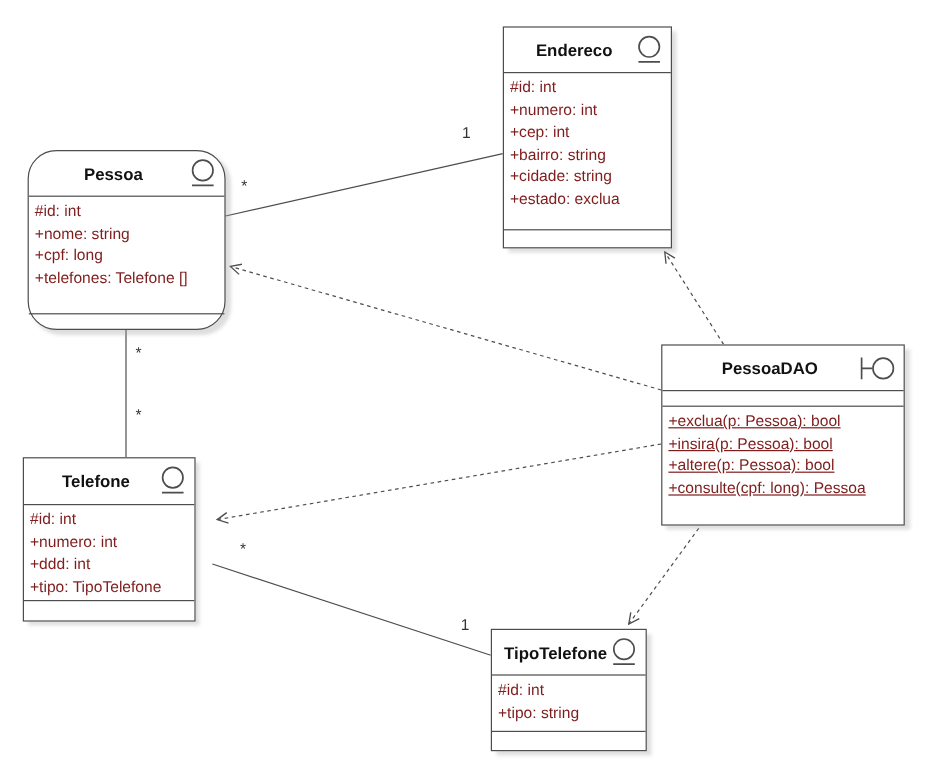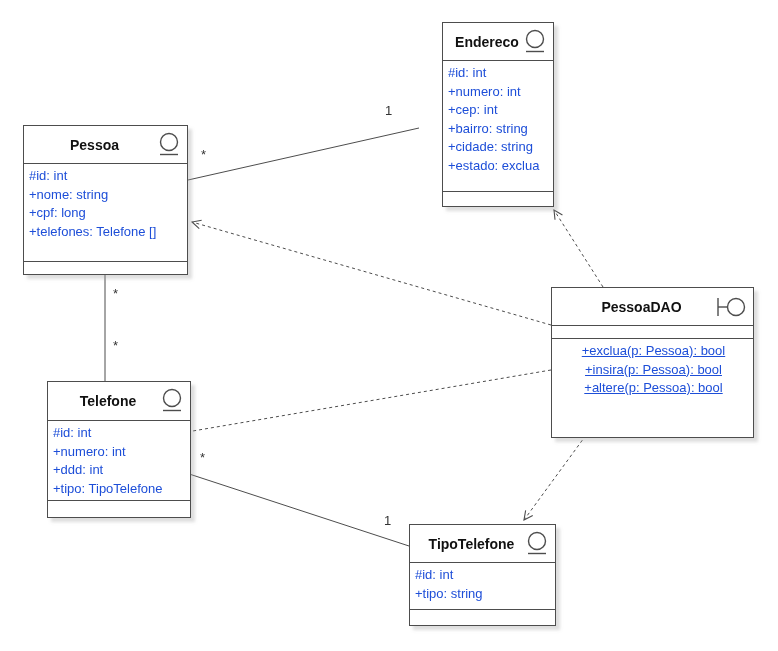--- a/index.html
+++ b/index.html
@@ -13,24 +13,24 @@
     box-shadow:4px 4px 3px rgba(160,160,160,0.35); box-sizing:border-box;
   }
   .title {
     position:relative; box-sizing:border-box; border-bottom:1px solid #4d4d4d;
     display:flex; align-items:center; justify-content:center;
     font-weight:bold; font-size:14px; color:#111; padding-right:26px; padding-left:4px;
   }
   .title .icon { position:absolute; right:5px; top:50%; transform:translateY(-50%); line-height:0; }
   .compart {
     box-sizing:border-box; border-bottom:1px solid #4d4d4d;
-    padding:3px 3px 0 5px; font-size:13px; color:#1d4ed8; line-height:18.5px;
+    padding:3px 3px 0 5px; font-size:13px; color:#7f1d1d; line-height:18.5px;
     overflow:hidden; white-space:nowrap;
   }
-  .compart.last { border-bottom:none;text-align:center; }
+  .compart.last { border-bottom:none; }
   .row { white-space:nowrap; }
   .row.underline { text-decoration:underline; }
   .mult {
     position:absolute; font-size:13px; color:#333; line-height:13px;
   }
 </style>
 </head>
 <body>
 
 <div class="canvas">
@@ -50,42 +50,42 @@
 
     <line x1="551" y1="325" x2="192" y2="222" stroke="#4d4d4d" stroke-width="1" stroke-dasharray="3,3" marker-end="url(#openArrow)"></line>
 
     <line x1="603" y1="287" x2="554" y2="210" stroke="#4d4d4d" stroke-width="1" stroke-dasharray="3,3" marker-end="url(#openArrow)"></line>
 
     <line x1="551" y1="370" x2="181" y2="433" stroke="#4d4d4d" stroke-width="1" stroke-dasharray="3,3" marker-end="url(#openArrow)"></line>
 
     <line x1="600" y1="416" x2="524" y2="520" stroke="#4d4d4d" stroke-width="1" stroke-dasharray="3,3" marker-end="url(#openArrow)"></line>
   </svg>
 
-  <div class="class-node" style="left:419px; top:22px; width:112px; height:185px;margin-left:23px;">
+  <div class="class-node" style="left:419px; top:22px; width:141px; height:185px;">
     <div class="title" style="height:38px;">
       <span>Endereco</span>
       <span class="icon">
         <svg width="26" height="26">
             <circle cx="13" cy="10" r="8.5" fill="none" stroke="#4d4d4d" stroke-width="1.4"></circle>
             <line x1="4" y1="22.5" x2="22" y2="22.5" stroke="#4d4d4d" stroke-width="1.4"></line>
           </svg>
       </span>
     </div>
     <div class="compart" style="height:131px;">
       <div class="row">#id: int</div>
       <div class="row">+numero: int</div>
       <div class="row">+cep: int</div>
       <div class="row">+bairro: string</div>
       <div class="row">+cidade: string</div>
       <div class="row">+estado: exclua</div>
     </div>
     <div class="compart last" style="height:14px;"></div>
   </div>
 
-  <div class="class-node" style="left:23px; top:125px; width:165px; height:150px;">
+  <div class="class-node" style="left:23px; top:125px; width:165px; height:150px;border-radius:24px;">
     <div class="title" style="height:38px;">
       <span>Pessoa</span>
       <span class="icon">
         <svg width="26" height="26">
             <circle cx="13" cy="10" r="8.5" fill="none" stroke="#4d4d4d" stroke-width="1.4"></circle>
             <line x1="4" y1="22.5" x2="22" y2="22.5" stroke="#4d4d4d" stroke-width="1.4"></line>
           </svg>
       </span>
     </div>
     <div class="compart" style="height:98px;">
@@ -106,43 +106,44 @@
             <line x1="4" y1="13" x2="13" y2="13" stroke="#4d4d4d" stroke-width="1.4"></line>
             <circle cx="22" cy="13" r="8.5" fill="none" stroke="#4d4d4d" stroke-width="1.4"></circle>
           </svg>
       </span>
     </div>
     <div class="compart" style="height:13px;"></div>
     <div class="compart last" style="height:76px;">
       <div class="row underline">+exclua(p: Pessoa): bool</div>
       <div class="row underline">+insira(p: Pessoa): bool</div>
       <div class="row underline">+altere(p: Pessoa): bool</div>
+      <div class="row underline">+consulte(cpf: long): Pessoa</div>
     </div>
   </div>
 
-  <div class="class-node" style="left:47px; top:381px; width:144px; height:137px;">
+  <div class="class-node" style="left:19px; top:381px; width:144px; height:137px;">
     <div class="title" style="height:39px;">
       <span>Telefone</span>
       <span class="icon">
         <svg width="26" height="26">
             <circle cx="13" cy="10" r="8.5" fill="none" stroke="#4d4d4d" stroke-width="1.4"></circle>
             <line x1="4" y1="22.5" x2="22" y2="22.5" stroke="#4d4d4d" stroke-width="1.4"></line>
           </svg>
       </span>
     </div>
     <div class="compart" style="height:80px;">
       <div class="row">#id: int</div>
       <div class="row">+numero: int</div>
       <div class="row">+ddd: int</div>
       <div class="row">+tipo: TipoTelefone</div>
     </div>
     <div class="compart last" style="height:16px;"></div>
   </div>
 
-  <div class="class-node" style="left:409px; top:524px; width:147px; height:102px;">
+  <div class="class-node" style="left:409px; top:524px; width:130px; height:102px;">
     <div class="title" style="height:38px;">
       <span>TipoTelefone</span>
       <span class="icon">
         <svg width="26" height="26">
             <circle cx="13" cy="10" r="8.5" fill="none" stroke="#4d4d4d" stroke-width="1.4"></circle>
             <line x1="4" y1="22.5" x2="22" y2="22.5" stroke="#4d4d4d" stroke-width="1.4"></line>
           </svg>
       </span>
     </div>
     <div class="compart" style="height:47px;">

